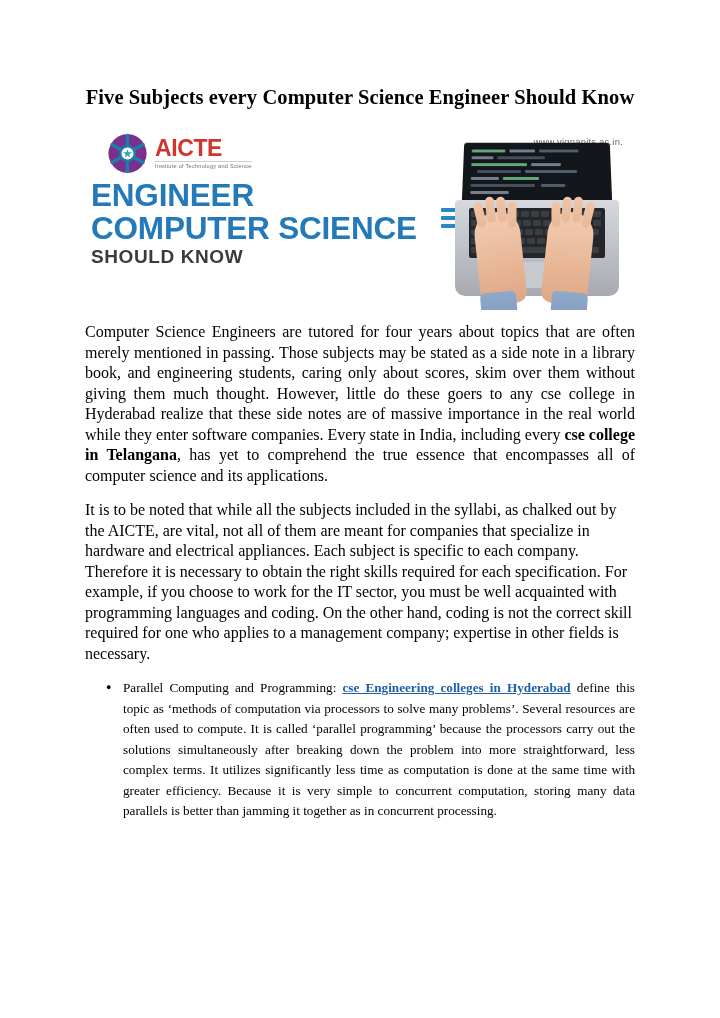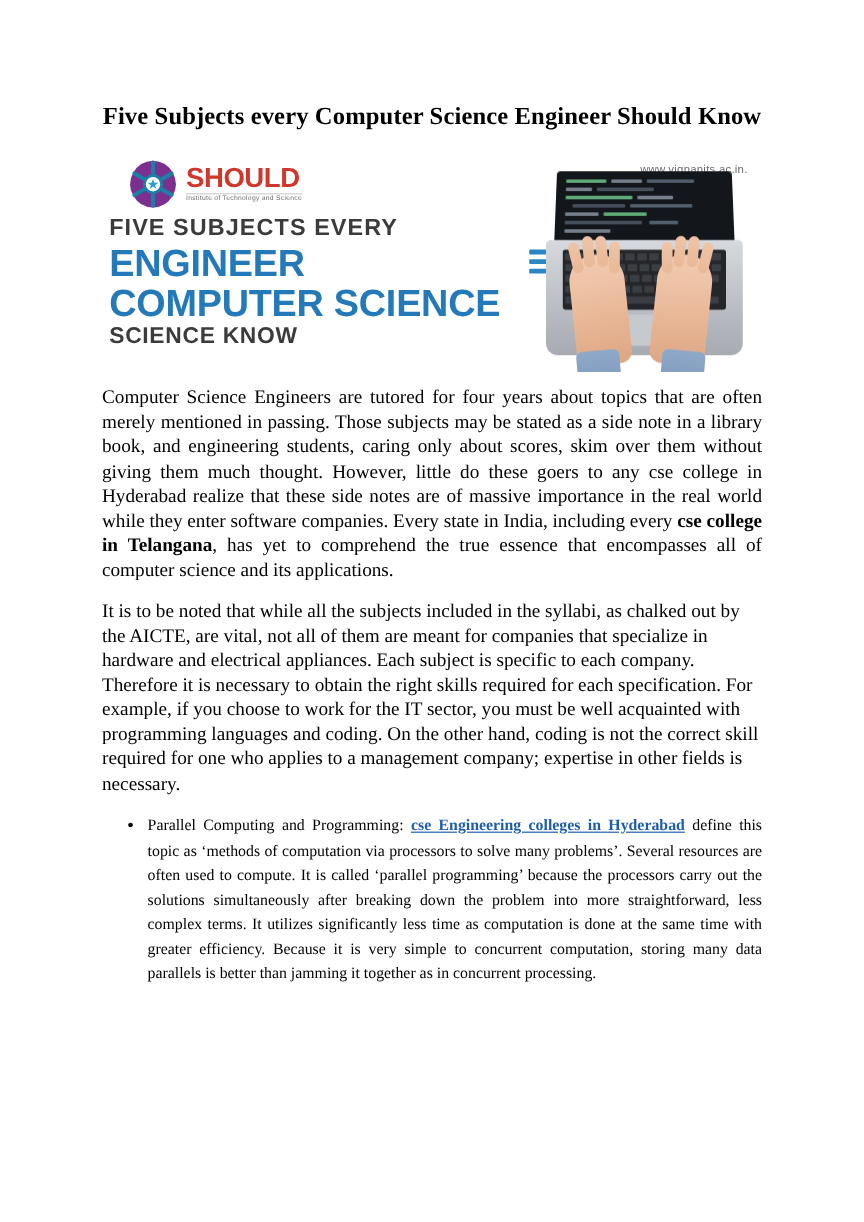--- a/index.html
+++ b/index.html
@@ -285,32 +285,31 @@
               <line x1="20.5" y1="20.5" x2="36" y2="29.5"></line>
               <line x1="20.5" y1="20.5" x2="20.5" y2="38.5"></line>
               <line x1="20.5" y1="20.5" x2="5" y2="29.5"></line>
               <line x1="20.5" y1="20.5" x2="5" y2="11.5"></line>
             </g>
             <circle cx="20.5" cy="20.5" r="7.2" fill="#ffffff" stroke="#1b7fa8" stroke-width="2.4"></circle>
             <polygon points="20.5,16.2 21.7,19.3 25,19.3 22.3,21.3 23.4,24.4 20.5,22.5 17.6,24.4 18.7,21.3 16,19.3 19.3,19.3" fill="#2aa0c8"></polygon>
           </svg>
         </div>
         <div class="logo-text">
-          <span class="logo-name">SHOULD</span>
+          <span class="logo-name">AICTE</span>
           <span class="logo-sub">Institute of Technology and Science</span>
         </div>
       </div>
 
       <div class="site-url">www.vignanits.ac.in.</div>
 
       <div class="banner-head">
-        <div class="bh-line1">FIVE SUBJECTS EVERY</div>
         <div class="bh-big l3">ENGINEER</div>
         <div class="bh-big">COMPUTER SCIENCE</div>
-        <div class="bh-line4">SCIENCE KNOW</div>
+        <div class="bh-line4">SHOULD KNOW</div>
       </div>
 
       <div class="laptop">
         <div class="accent-bars">
           <div class="accent-bar" style="width:20px"></div>
           <div class="accent-bar" style="width:20px"></div>
           <div class="accent-bar" style="width:20px"></div>
         </div>
 
         <div class="lt-screen">

